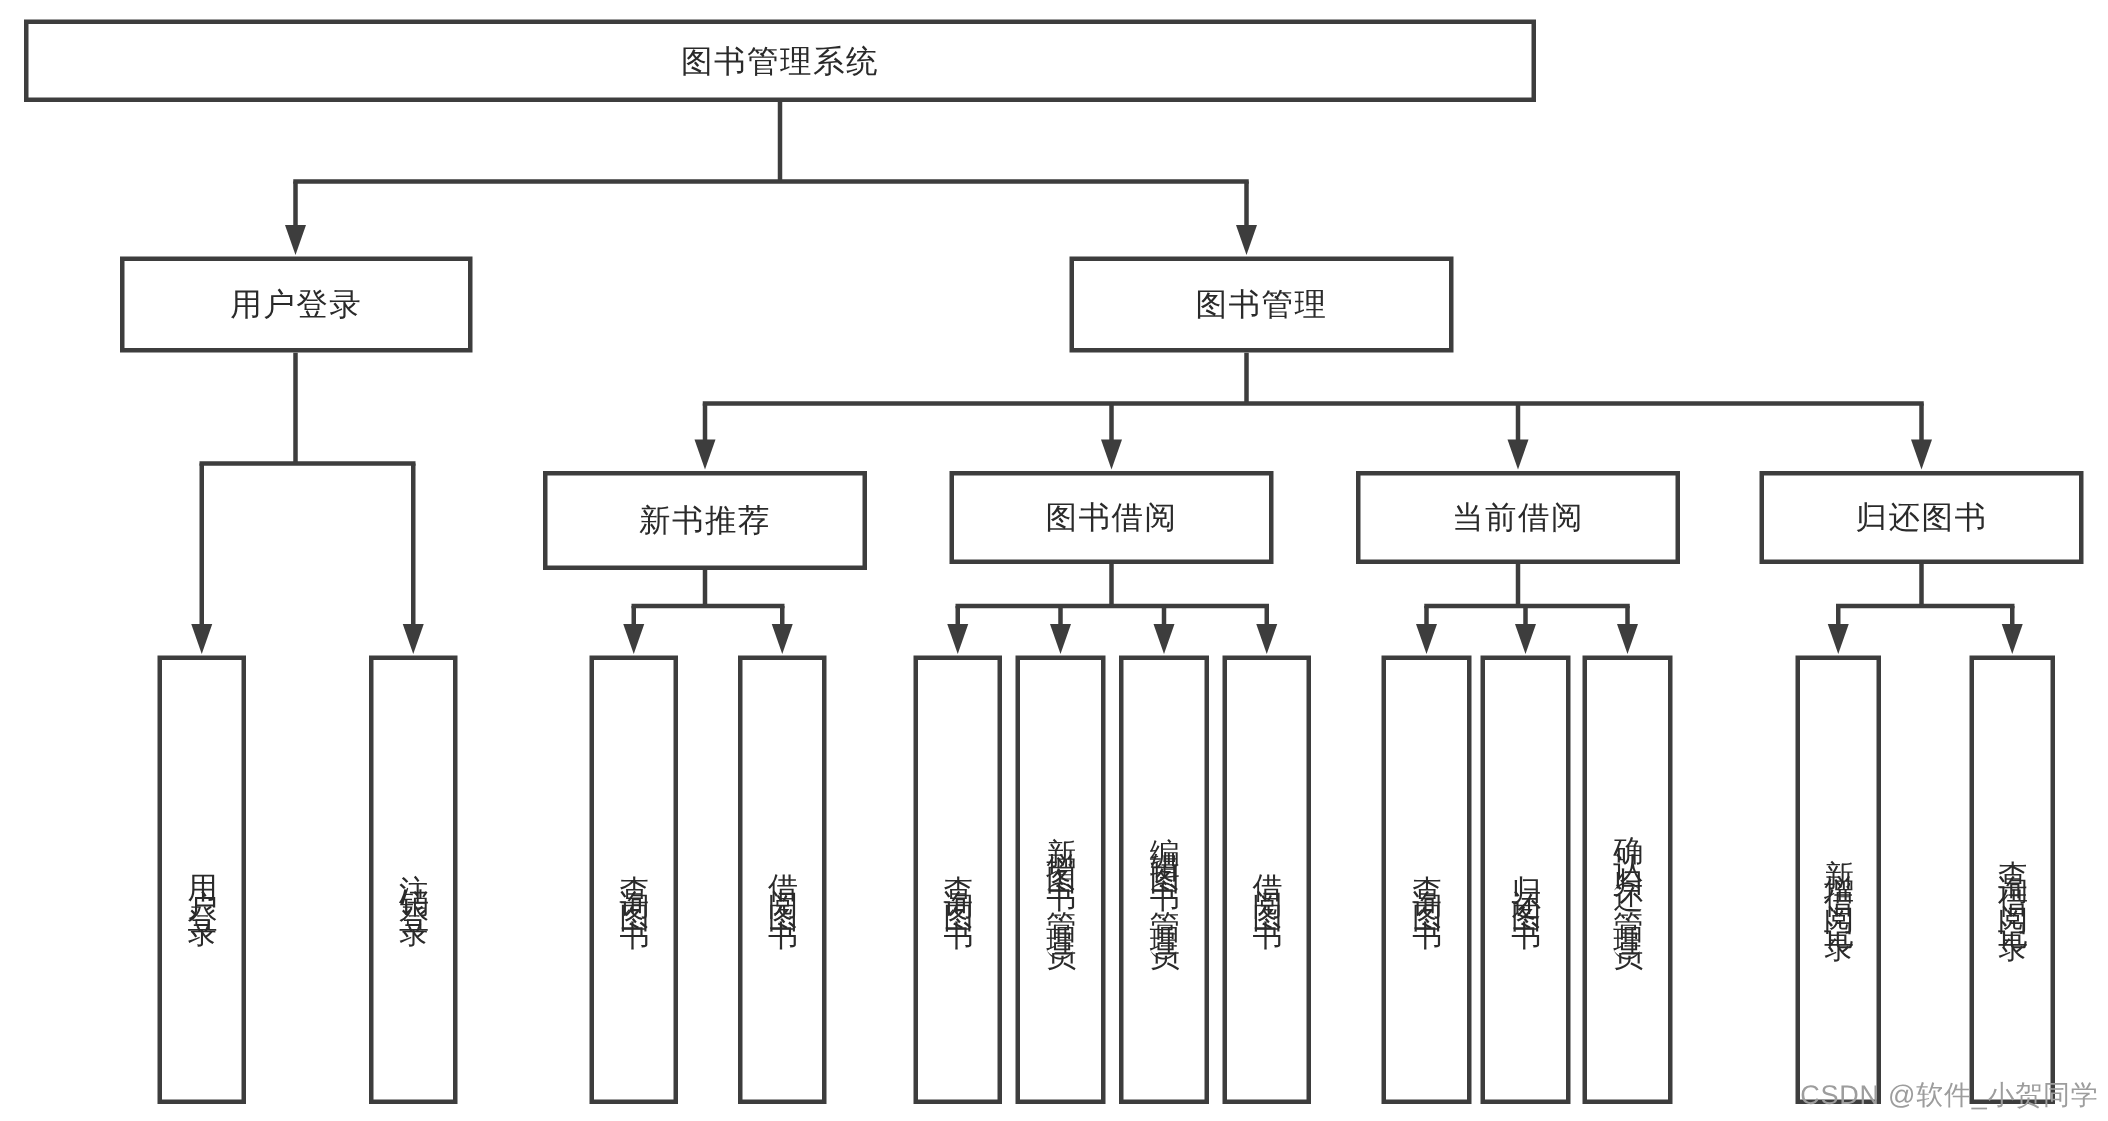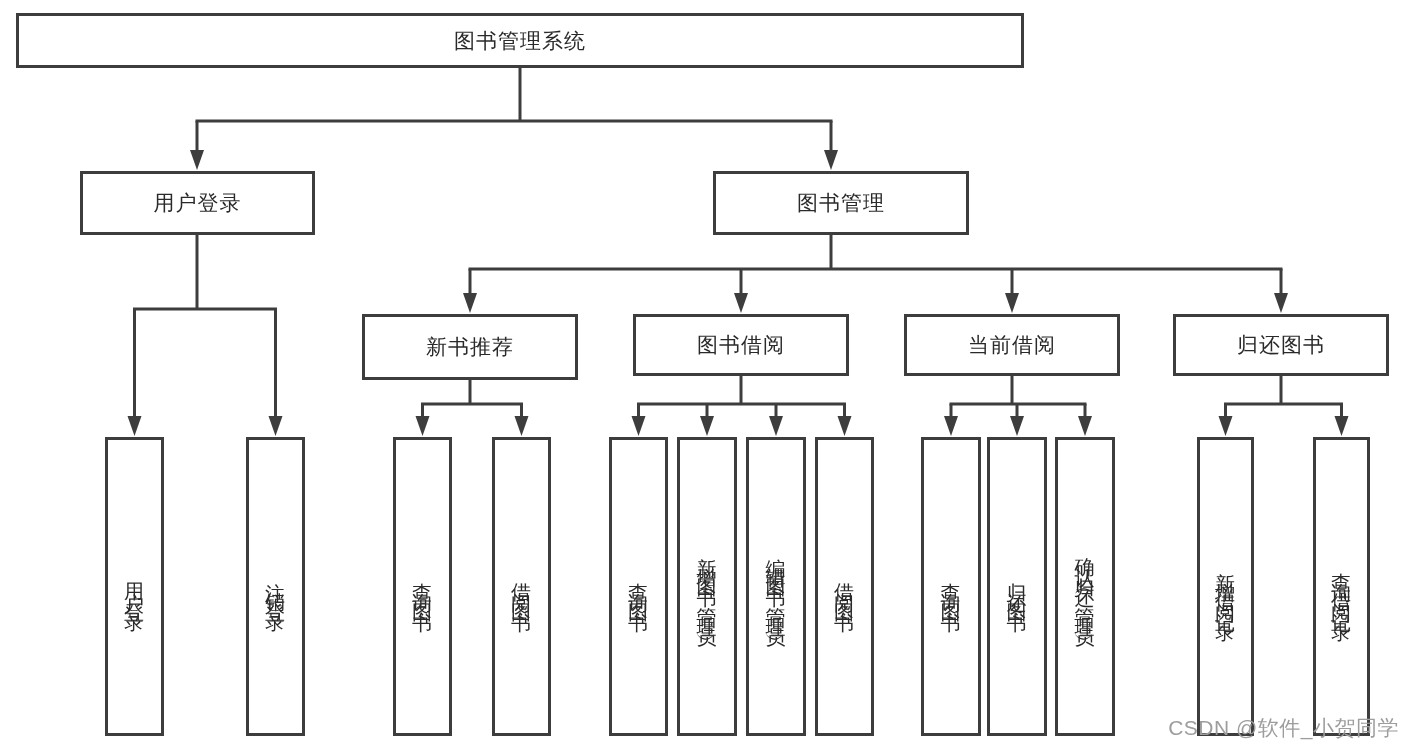--- a/index.html
+++ b/index.html
@@ -34,21 +34,21 @@
   .n-borrow-records{left:1173px;top:314px;width:216px;height:62px;}
   .leaf{top:437px;height:299px;}
   .l-a1{left:105px;width:59px;} .l-a2{left:246px;width:59px;}
   .l-b1{left:393px;width:59px;} .l-b2{left:492px;width:59px;}
   .l-c1{left:609px;width:59px;} .l-c2{left:677px;width:60px;}
   .l-c3{left:746px;width:60px;} .l-c4{left:815px;width:59px;}
   .l-d1{left:921px;width:60px;} .l-d2{left:987px;width:60px;} .l-d3{left:1055px;width:60px;}
   .l-e1{left:1197px;width:57px;} .l-e2{left:1313px;width:57px;}
   .watermark{
     position:absolute;right:6px;bottom:5px;z-index:3;
-    font-size:21px;letter-spacing:0.5px;color:var(--wm);white-space:nowrap;
+    font-size:18px;letter-spacing:0.5px;color:var(--wm);white-space:nowrap;
   }
 </style>
 </head>
 <body>
 
 <div class="canvas">
 
   <svg class="wires" width="1405" height="747" viewBox="0 0 1405 747">
 
     <line x1="520" y1="68" x2="520" y2="121"></line>

